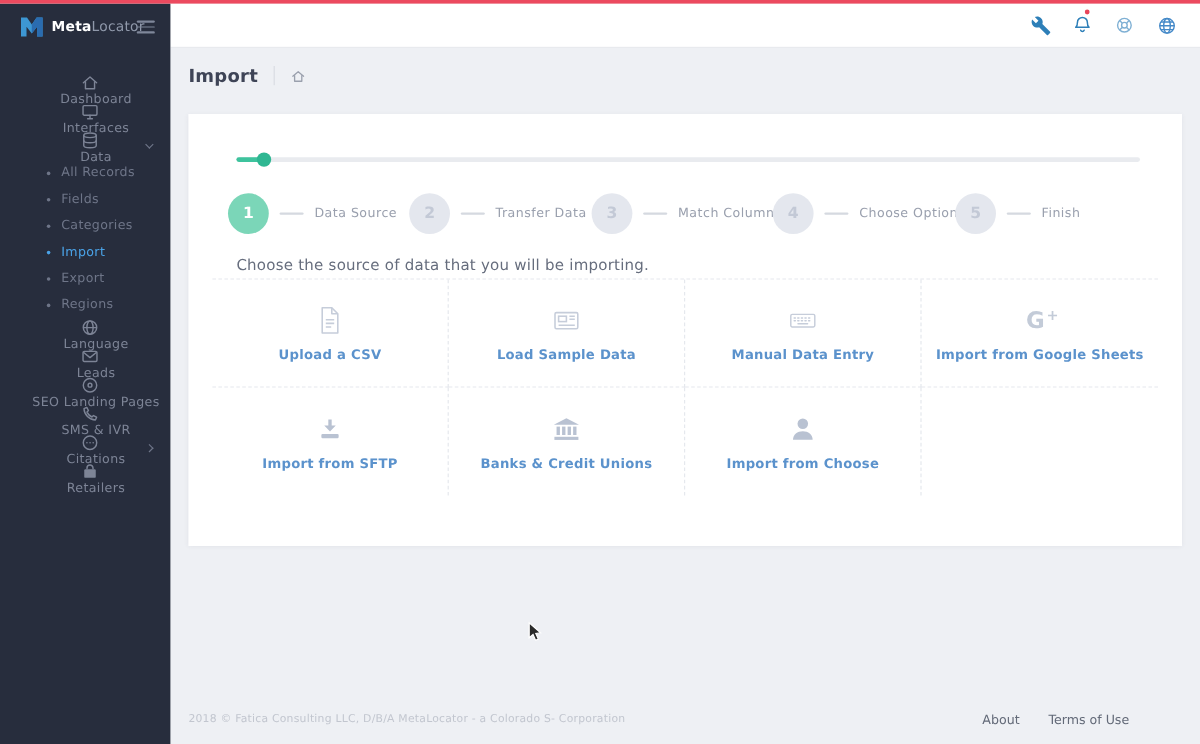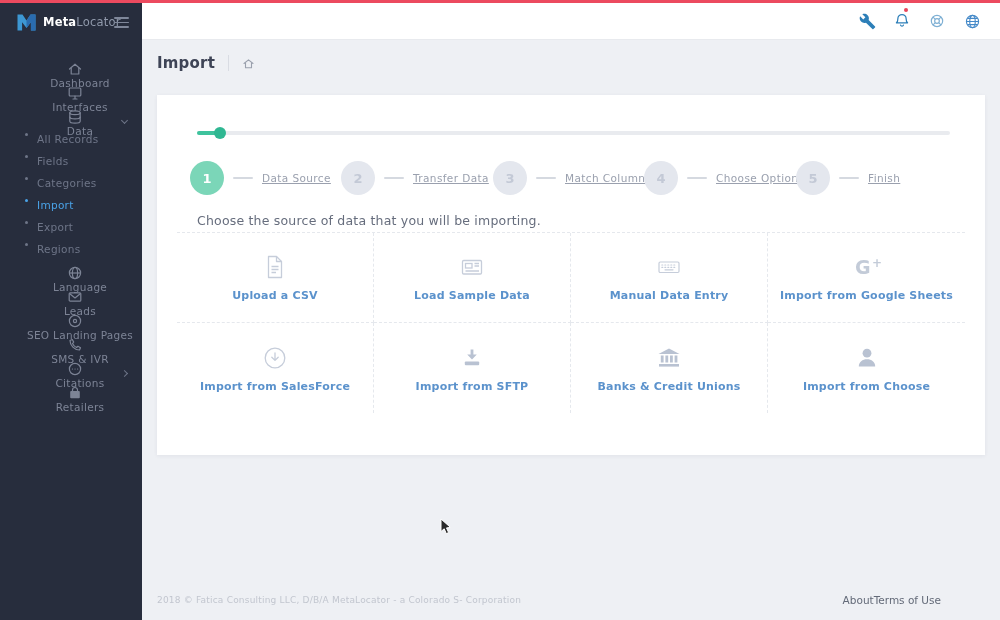--- a/index.html
+++ b/index.html
@@ -14,21 +14,21 @@
   .logo-row { height:38px; display:flex; align-items:center; padding-left:16px; position:relative; }
   .brand-text { font-size:11.5px; margin-left:6px; color:#ffffff; font-weight:bold; letter-spacing:.2px; }
   .brand-text .light { color:#9099ab; font-weight:normal; }
   .hamburger { position:absolute; right:13px; top:14px; cursor:pointer; }
   .hamburger i { display:block; width:15px; height:1.5px; background:#7f879a; margin:0 0 3px 0; border-radius:1px; }
 
   .nav { margin-top:20px; }
   .nav-item { height:24px; display:flex; align-items:center; padding-left:18px; color:#7d8496;
     font-size:10.5px; letter-spacing:.3px; cursor:pointer; position:relative;flex-direction:column; }
   .nav-item svg { margin-right:10px; flex:none; }
-  .sub-item { height:22px; display:flex; padding-left:25px; color:#6e7588;
+  .sub-item { height:22px; display:flex; align-items:center; padding-left:39px; color:#6e7588;
     font-size:10.5px; letter-spacing:.3px; cursor:pointer; }
   .sub-item .bullet { width:3px; height:3px; border-radius:50%; background:currentColor; margin-right:9px; flex:none; }
   .sub-item.active { color:#4aa3e8; }
   .chev { position:absolute; right:15px; width:5px; height:5px; border-right:1.4px solid #6e7588; border-bottom:1.4px solid #6e7588; }
   .chev.down { transform:rotate(45deg); top:9px; }
   .chev.right { transform:rotate(-45deg); top:10px; }
 
   
   .topbar { position:absolute; left:142px; top:3px; width:858px; height:37px; background:#ffffff;
     border-bottom:1px solid #e8eaee; display:flex; align-items:center; justify-content:flex-end;
@@ -51,37 +51,37 @@
   .progress-knob { position:absolute; right:-6px; top:-4px; width:12px; height:12px; border-radius:50%; background:#2fb792; }
 
   .steps { position:absolute; top:66px; left:0; width:100%; height:34px; }
   .step { position:absolute; display:flex; align-items:center; }
   .step:nth-child(1){ left:33px; } .step:nth-child(2){ left:184px; } .step:nth-child(3){ left:336px; }
   .step:nth-child(4){ left:487px; } .step:nth-child(5){ left:639px; }
   .step-circle { width:34px; height:34px; border-radius:50%; background:#e4e7ee; color:#c3c9d6;
     font-size:13px; font-weight:600; display:flex; align-items:center; justify-content:center; flex:none; }
   .step.active .step-circle { background:#7bd6b8; color:#ffffff; }
   .step-dash { width:20px; height:2px; background:#d5d9e0; margin:0 9px; border-radius:1px; flex:none; }
-  .step-label { font-size:10.5px; color:#9aa0ae; letter-spacing:.4px; white-space:nowrap;text-decoration:underline; }
+  .step-label { font-size:10.5px; color:#9aa0ae; letter-spacing:.4px; white-space:nowrap; }
 
   .instruction { position:absolute; left:40px; top:118px; font-size:12.5px; color:#666d7d; letter-spacing:.2px; }
 
   .grid { position:absolute; left:20px; top:137px; width:788px; height:180px; display:grid;
     grid-template-columns:repeat(4,1fr); grid-template-rows:90px 90px; border-top:1px dashed #e5e8ed; }
   .cell { display:flex; flex-direction:column; align-items:center; justify-content:center;
     border-right:1px dashed #e5e8ed; cursor:pointer; }
   .cell:nth-child(4n){ border-right:none; }
   .cell:nth-child(-n+4){ border-bottom:1px dashed #e5e8ed; }
   .cell-label { margin-top:8px; font-size:11px; font-weight:600; color:#5b92cc; letter-spacing:.2px; }
 
   .cursor { position:absolute; left:298px; top:478px; z-index:9; }
 
   .footer { position:absolute; left:15px; top:554px; width:828px; display:flex; justify-content:space-between; align-items:center; }
   .copyright { font-size:9px; color:#c2c6cf; letter-spacing:.2px; }
-  .footer-links { display:flex; padding-right:44px; }
+  .footer-links { display:flex; gap:24px; padding-right:44px; }
   .footer-link { font-size:10.5px; color:#636a78; cursor:pointer; }
 </style>
 </head>
 <body>
 
 <div class="topline"></div>
 
 <div class="sidebar">
   <div class="logo-row">
     <svg width="21" height="19" viewBox="0 0 21 19">
@@ -295,27 +295,20 @@
         <span class="cell-label">Manual Data Entry</span>
       </div>
       <div class="cell">
         <svg width="32" height="28" viewBox="0 0 32 28">
             <text x="4" y="20.5" font-size="19" font-weight="bold" fill="#c3cbd8" font-family="DejaVu Sans, sans-serif">G</text>
             <text x="21" y="13.5" font-size="12" font-weight="bold" fill="#c3cbd8" font-family="DejaVu Sans, sans-serif">+</text>
           </svg>
         <span class="cell-label">Import from Google Sheets</span>
       </div>
       <div class="cell">
-        <svg width="28" height="28" viewBox="0 0 28 28" fill="none" stroke="#c6cdda" stroke-width="1.3" stroke-linecap="round" stroke-linejoin="round">
-            <circle cx="14" cy="14" r="9.8"></circle>
-            <path d="M14 9v7M10.8 13.2 14 16.4l3.2-3.2"></path>
-          </svg>
-        <span class="cell-label">Import from SalesForce</span>
-      </div>
-      <div class="cell">
         <svg width="28" height="28" viewBox="0 0 28 28">
             <path d="M12.6 5.5h2.8v5h3.4L14 15.6 9.2 10.5h3.4z" fill="#b9c2d2"></path>
             <rect x="6.8" y="17.6" width="14.4" height="3.6" rx="1" fill="#b9c2d2"></rect>
           </svg>
         <span class="cell-label">Import from SFTP</span>
       </div>
       <div class="cell">
         <svg width="28" height="28" viewBox="0 0 28 28" fill="#b9c2d2">
             <path d="M14 4.5 24.5 10h-21z"></path>
             <rect x="5.8" y="11.5" width="2.8" height="7"></rect>

